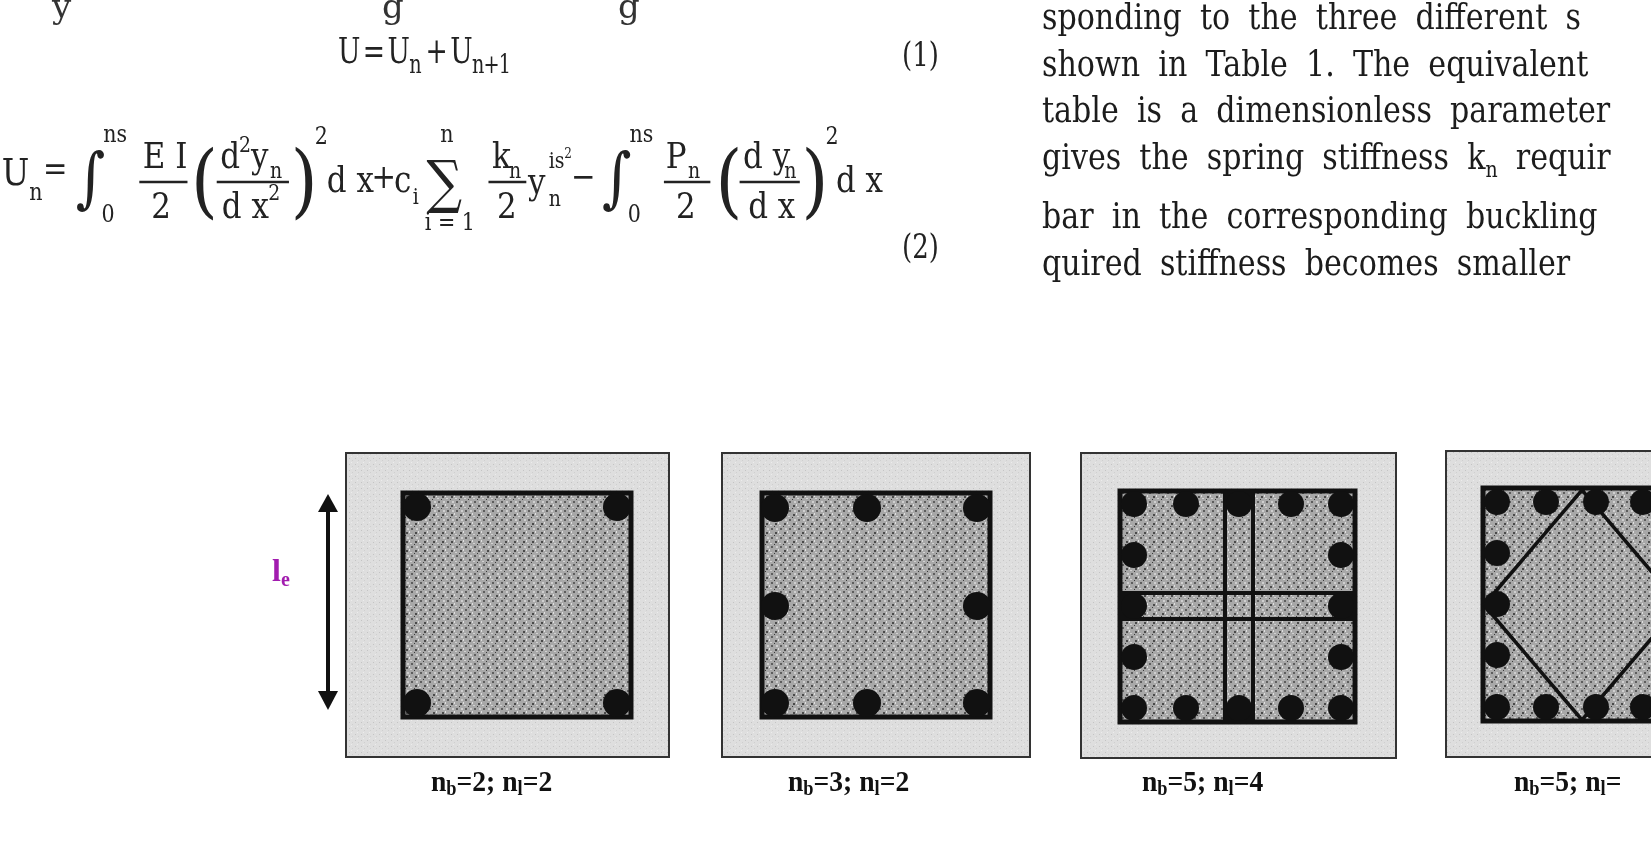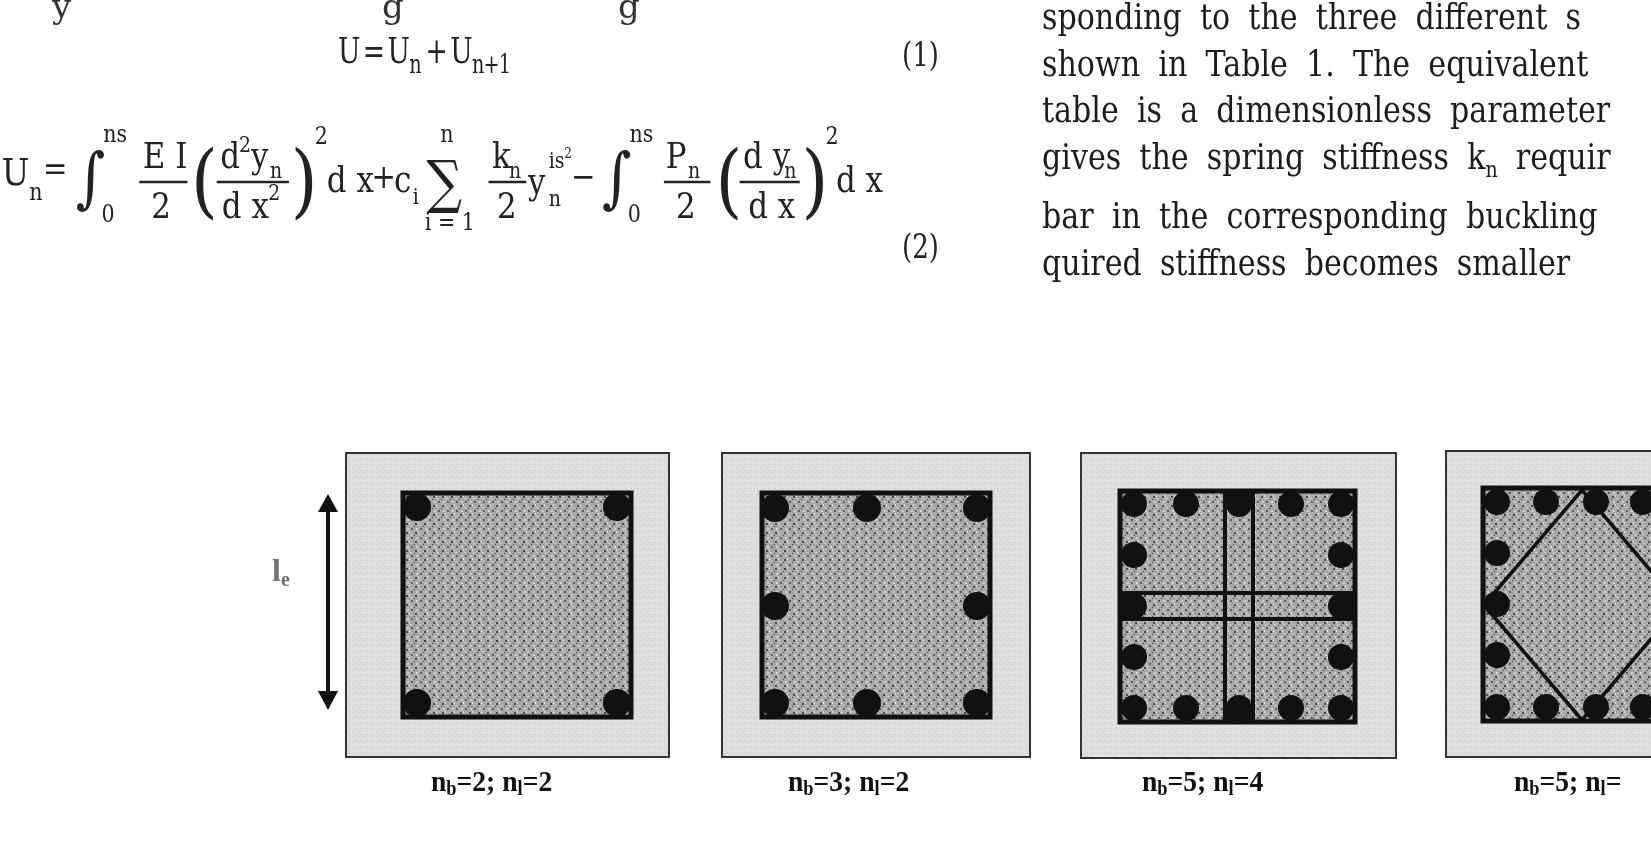--- a/index.html
+++ b/index.html
@@ -20,21 +20,21 @@
 
   
   .para { left: 1042px; top: -6px; width: 640px; font-size: 35px; line-height: 46.5px; white-space: nowrap; }
   .para .line { display: block; transform: scaleX(0.86); transform-origin: left top; word-spacing: 10px; }
   .para sub { font-size: 22px; vertical-align: -8px; }
 
   
   .fig-svg { left: 0; top: 0; }
   .caption { font-family: "Liberation Serif", serif; font-weight: bold; font-size: 30px; color: #111; white-space: nowrap; transform: scaleX(0.92); transform-origin: left top; }
   .caption sub { font-size: 20px; vertical-align: -4px; }
-  .le-label { left: 272px; top: 552px; font-family: "Liberation Serif", serif; font-weight: bold; font-size: 32px; color: #737373; }
+  .le-label { left: 272px; top: 552px; font-family: "Liberation Serif", serif; font-weight: bold; font-size: 32px; color: #a21caf; }
   .le-label sub { font-size: 20px; vertical-align: -5px; }
 </style>
 </head>
 <body>
 
 <div class="abs descender" style="left:52px;">y</div>
 <div class="abs descender" style="left:382px;">g</div>
 <div class="abs descender" style="left:618px;">g</div>
 
 <div class="abs math eq1">

